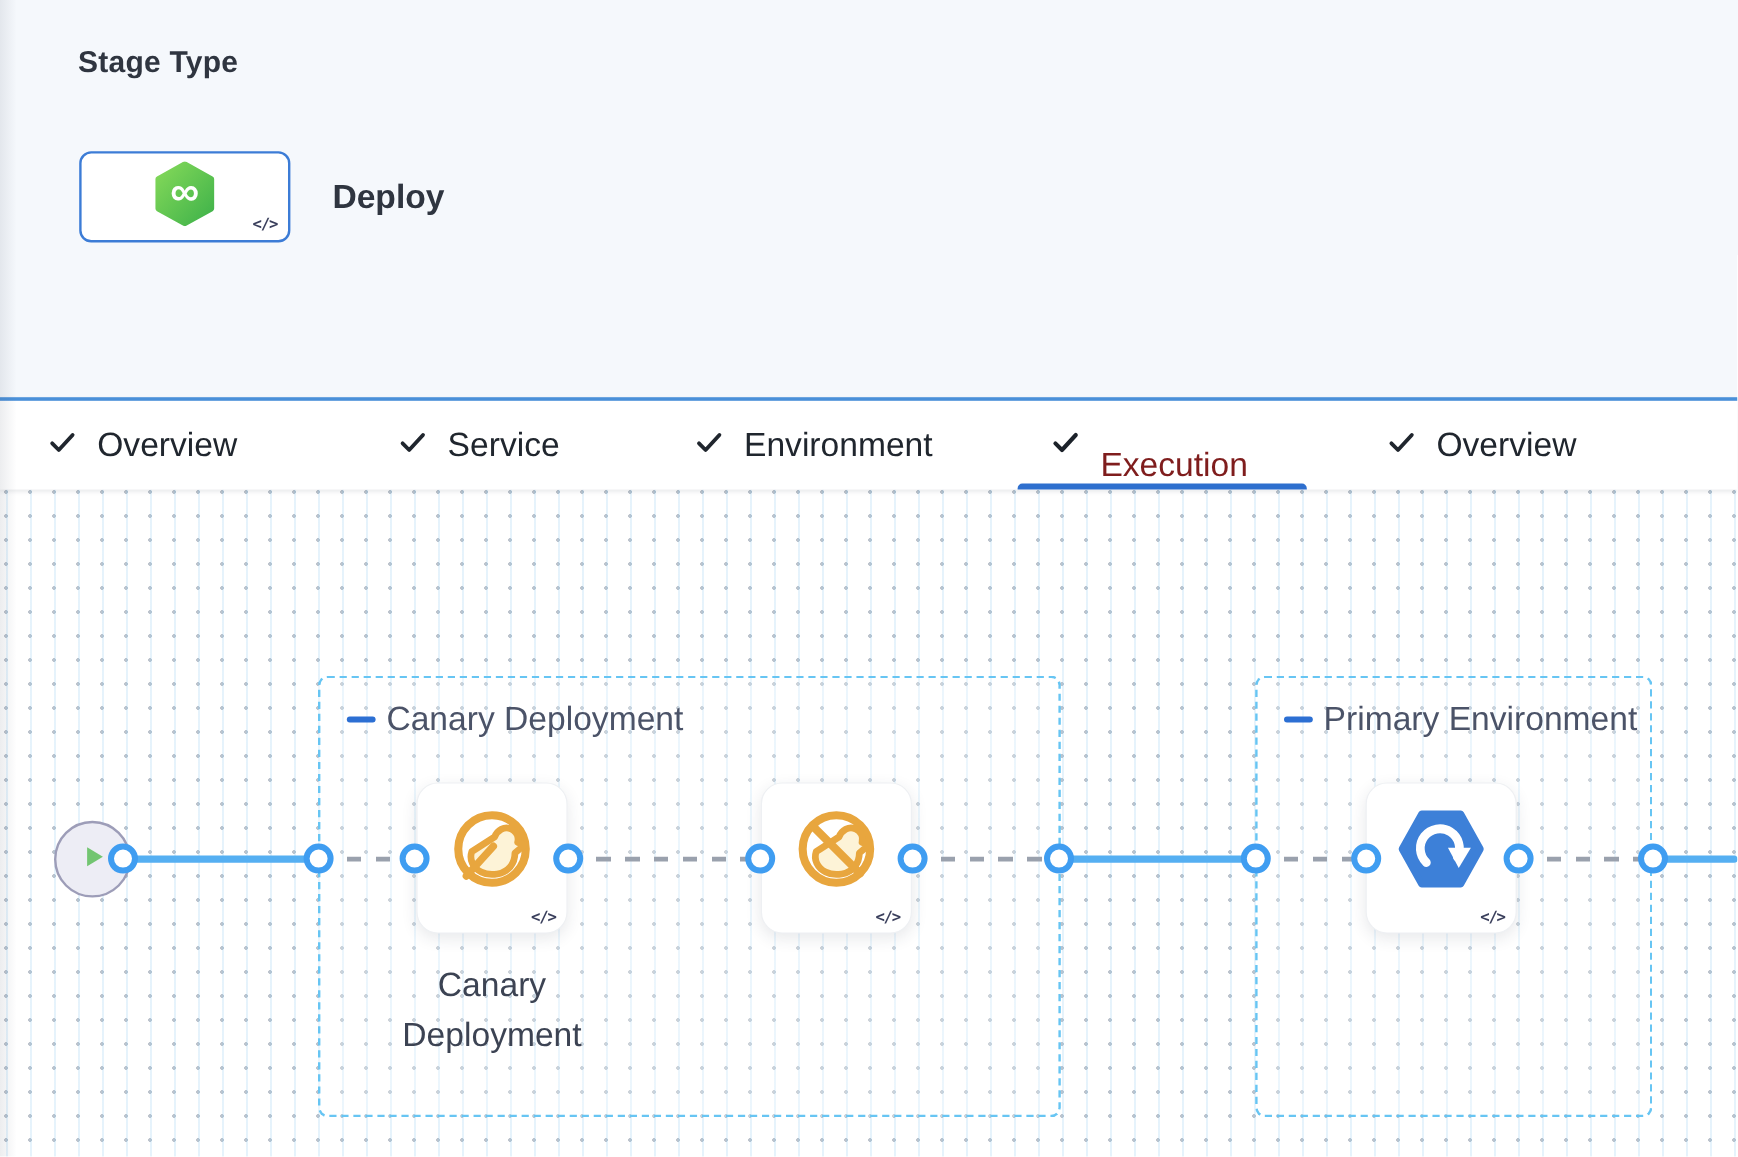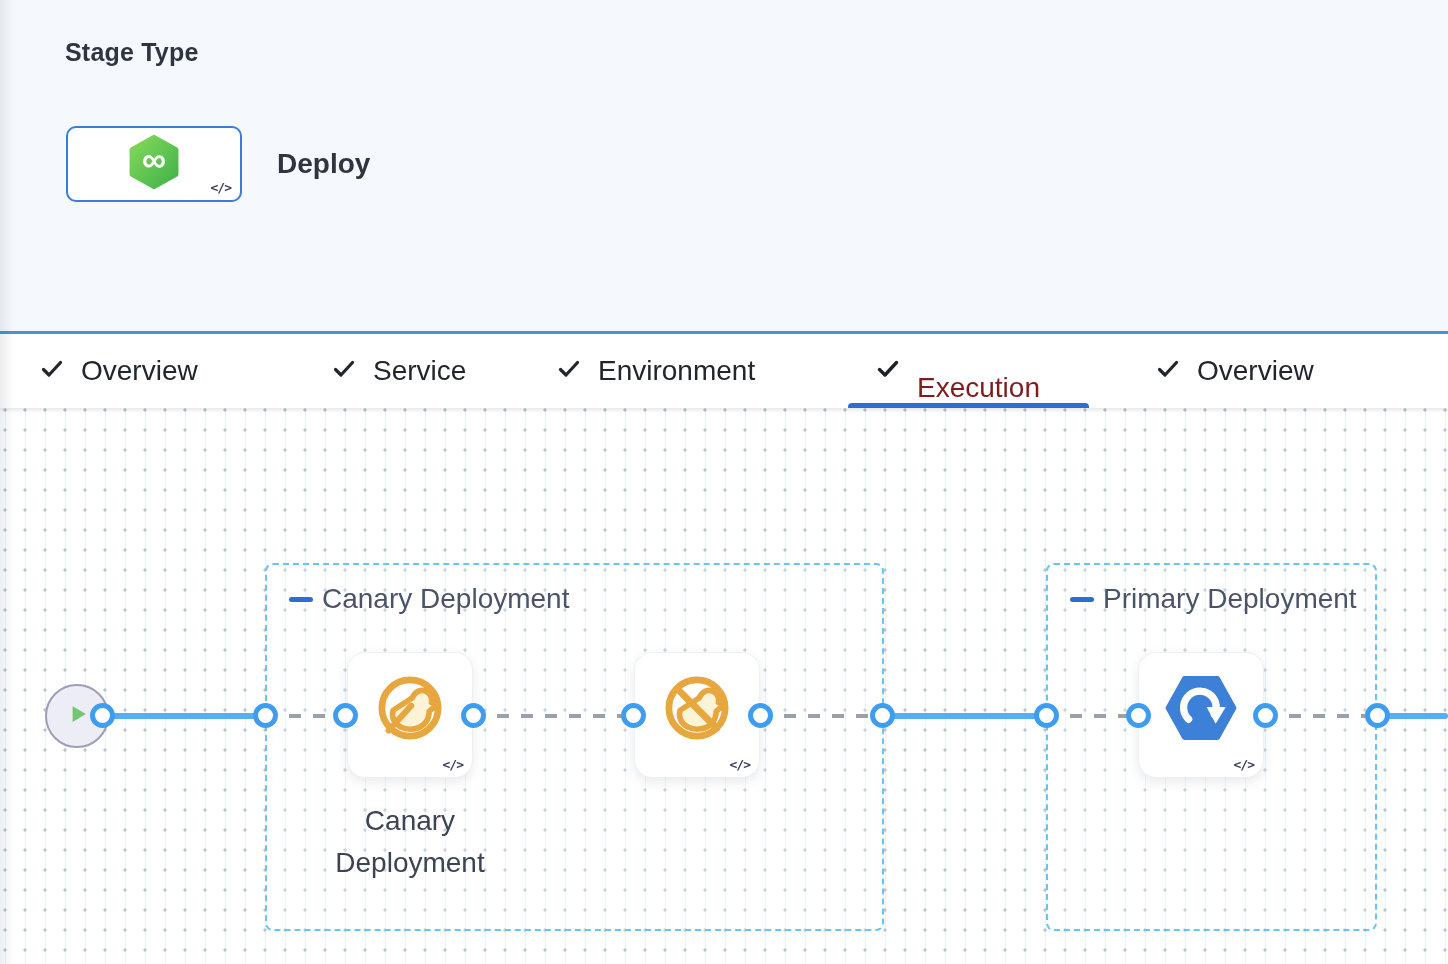--- a/index.html
+++ b/index.html
@@ -55,21 +55,21 @@
     box-sizing:border-box;cursor:pointer;
   }
   .tab-label{font-size:28px;font-weight:500;color:#20262e;}
   .tab.active .tab-label{font-weight:400;color:#7f1d1d;margin-top:34px;}
   .tab-underline{
     position:absolute;left:0;right:0;bottom:0;height:5px;
     background:#2e6fce;border-radius:4px 4px 0 0;
   }
   .tab-0{left:12px;width:236px;}
   .tab-1{left:304px;width:211px;}
-  .tab-2{left:529px;width:277px;}
+  .tab-2{left:551px;width:277px;}
   .tab-3{left:848px;width:241px;}
   .tab-4{left:1128px;width:244px;}
 
   
   .canvas{
     position:absolute;left:0;top:408px;width:1448px;height:556px;
     background-color:#ffffff;
     background-image:
       linear-gradient(to right,rgba(140,200,240,0.22) 1.5px,transparent 1.5px),
       radial-gradient(circle,#bdc4cd 1.4px,transparent 1.8px);
@@ -204,21 +204,21 @@
 
     <div class="group-box group-canary">
       <div class="group-label-row">
         <span class="minus-icon"></span>
         <span class="group-label">Canary Deployment</span>
       </div>
     </div>
     <div class="group-box group-primary">
       <div class="group-label-row">
         <span class="minus-icon"></span>
-        <span class="group-label">Primary Deployment</span>
+        <span class="group-label">Primary Environment</span>
       </div>
     </div>
 
     <div class="conn-solid" style="left:102px;width:163px;"></div>
     <div class="conn-solid" style="left:882px;width:164px;"></div>
     <div class="conn-solid" style="left:1377px;width:71px;"></div>
 
     <div class="conn-dashed" style="left:265px;width:80px;"></div>
     <div class="conn-dashed" style="left:473px;width:160px;"></div>
     <div class="conn-dashed" style="left:760px;width:122px;"></div>

